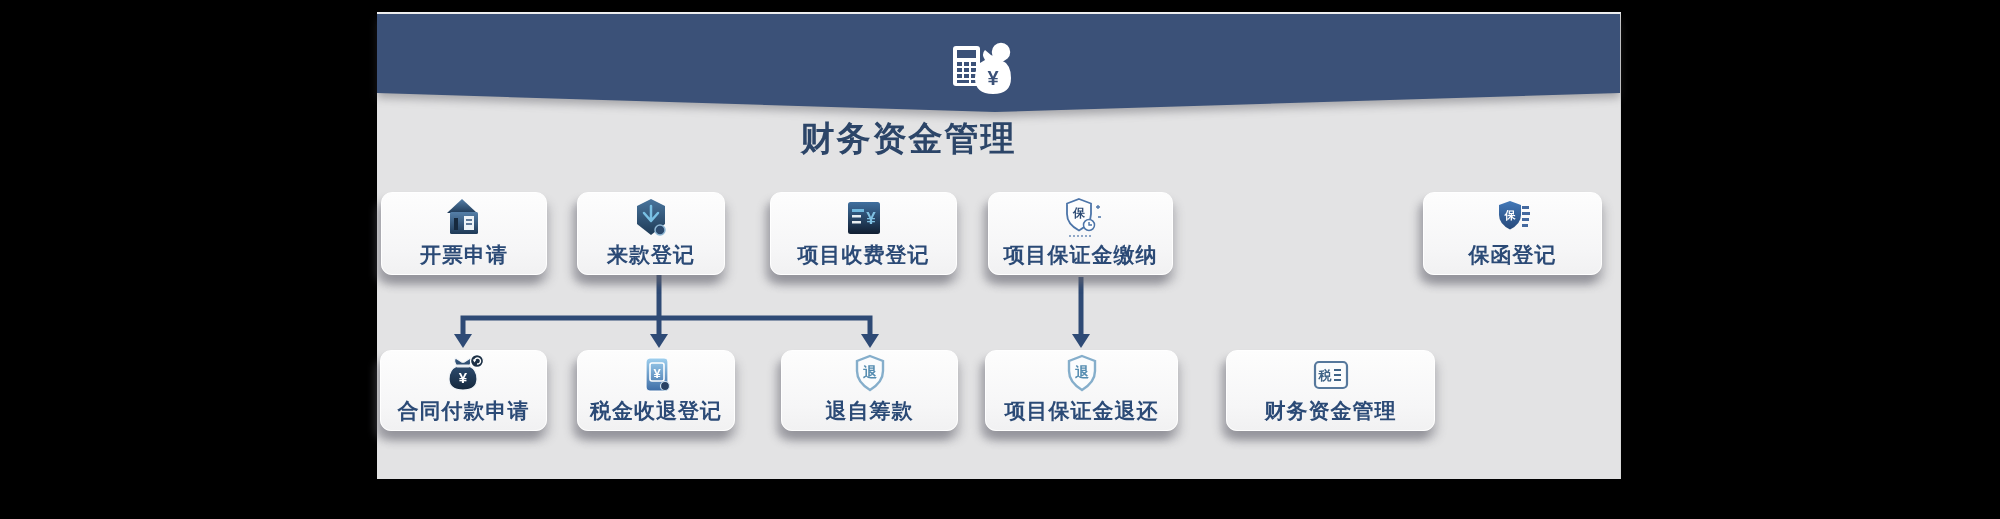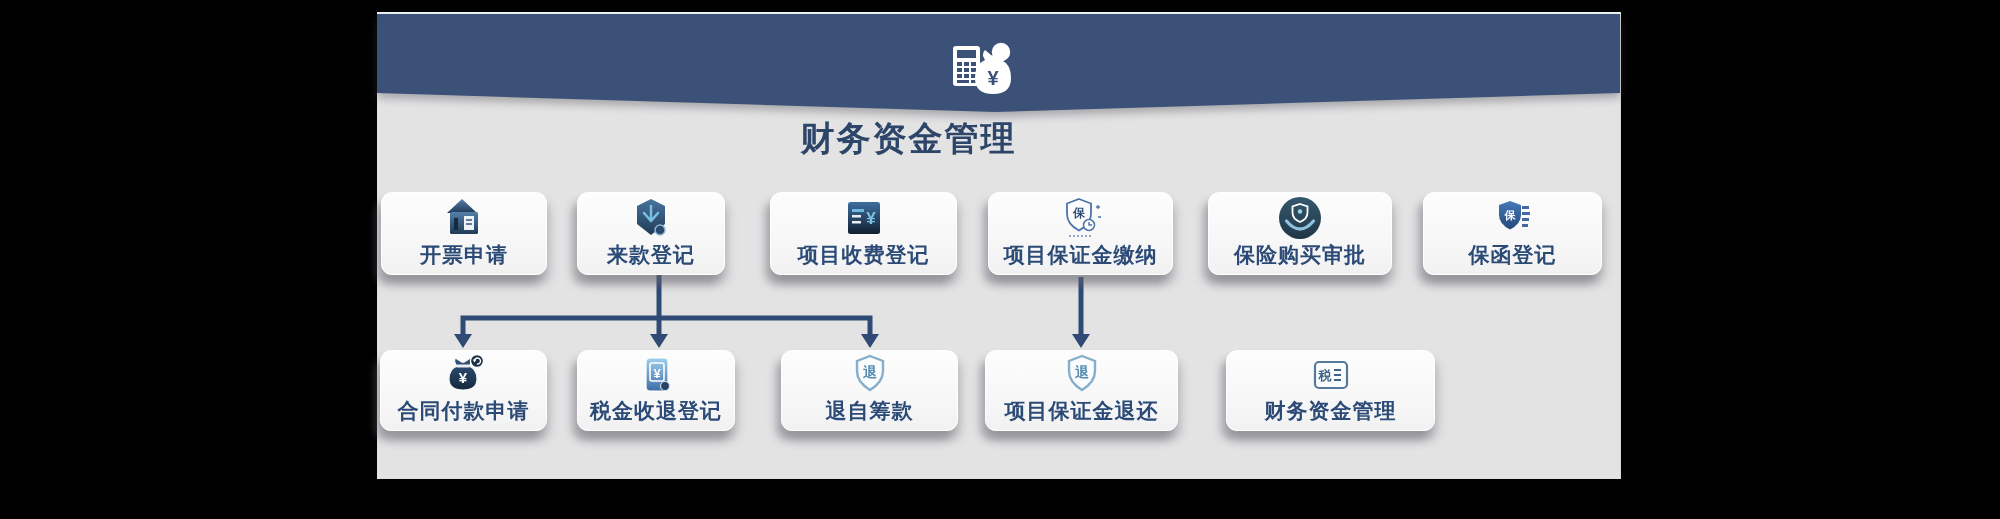--- a/index.html
+++ b/index.html
@@ -171,38 +171,20 @@
         <text x="21" y="22" text-anchor="middle" font-size="12" font-weight="bold" fill="#2c4a74">保</text>
         <circle cx="31" cy="30" r="5.5" fill="#ffffff" stroke="#4c74a8" stroke-width="1.5"></circle>
         <path d="M31 27 V30 H34" stroke="#4c74a8" stroke-width="1.4" fill="none"></path>
         <path d="M38 12 h4 M40 10 v4 M40 22 h3" stroke="#4c74a8" stroke-width="1.3"></path>
         <line x1="11" y1="41" x2="33" y2="41" stroke="#4c74a8" stroke-width="1.5" stroke-dasharray="2,2" opacity="0.8"></line>
       </svg>
     </span>
     <span class="label">项目保证金缴纳</span>
   </div>
 
-  <div class="card r1" style="left:831px;width:184px">
-    <span class="icon">
-      <svg width="46" height="46" viewBox="0 0 46 46">
-        <defs>
-            <linearGradient id="g5" x1="0" y1="0" x2="0" y2="1">
-          <stop offset="0" stop-color="#35586d"></stop>
-              <stop offset="1" stop-color="#203646"></stop>
-            </linearGradient>
-          </defs>
-        <circle cx="23" cy="23" r="21" fill="url(#g5)"></circle>
-        <path d="M23 9 L30.5 11.5 V17.5 Q30.5 24 23 27 Q15.5 24 15.5 17.5 V11.5 Z" fill="none" stroke="#ffffff" stroke-width="1.8"></path>
-        <circle cx="23" cy="16.5" r="2.2" fill="#9fd1ea"></circle>
-        <path d="M9.5 26 Q16 34 23 34" stroke="#8ec1de" stroke-width="3.2" fill="none" stroke-linecap="round"></path>
-        <path d="M36.5 26 Q30 34 23 34" stroke="#8ec1de" stroke-width="3.2" fill="none" stroke-linecap="round"></path>
-      </svg>
-    </span>
-    <span class="label">保险购买审批</span>
-  </div>
 
   <div class="card r1" style="left:1046px;width:179px">
     <span class="icon">
       <svg width="44" height="44" viewBox="0 0 44 44">
         <defs>
             <linearGradient id="g6" x1="0" y1="0" x2="0" y2="1">
           <stop offset="0" stop-color="#4379b8"></stop>
               <stop offset="1" stop-color="#26497a"></stop>
             </linearGradient>
           </defs>

